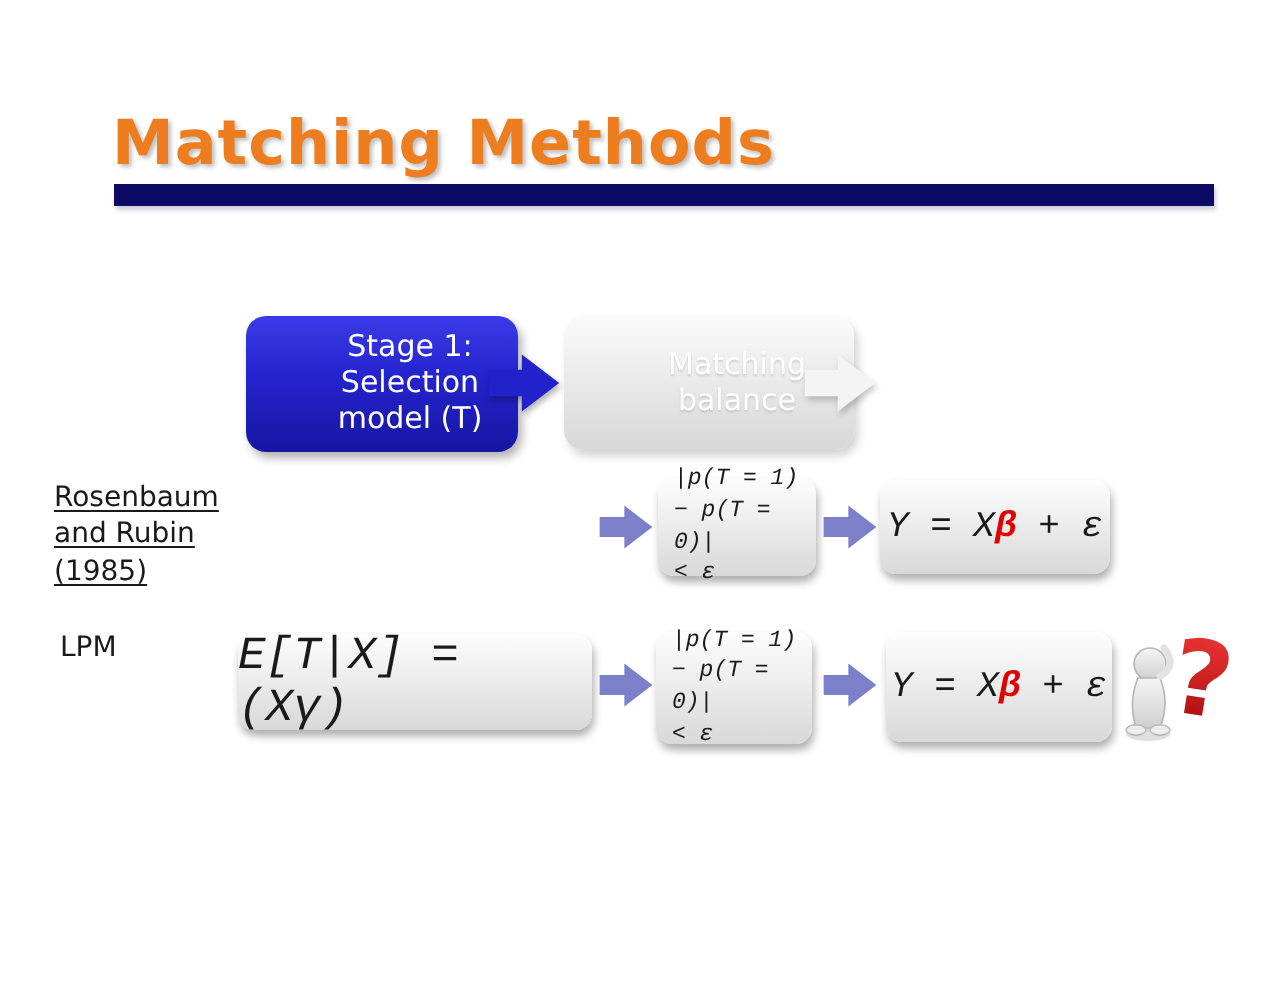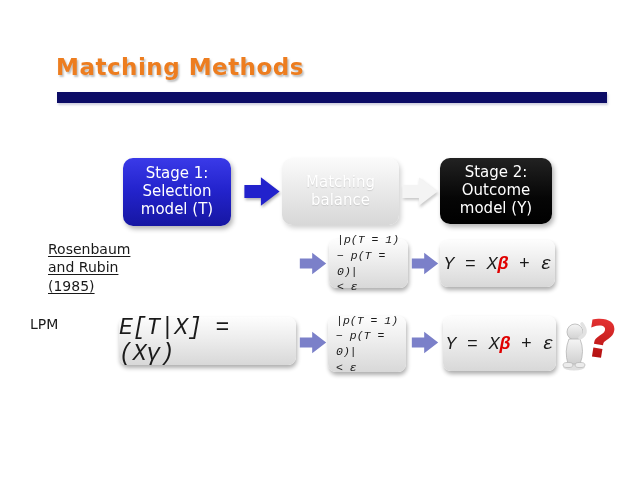--- a/index.html
+++ b/index.html
@@ -9,21 +9,21 @@
     height: 493px;
     background: #ffffff;
     overflow: hidden;
     font-family: "DejaVu Sans", "Liberation Sans", sans-serif;
   }
   .abs { position: absolute; }
 
   
   .slide-title {
     left: 56px; top: 54px;
-    font-size: 23px;
+    font-size: 31px;
     font-weight: 600;
     letter-spacing: 0.5px;
     color: #ED7D1F;
     text-shadow: 1.5px 1.5px 2px rgba(170,170,170,0.75);
     white-space: nowrap;
   }
   .title-bar {
     left: 57px; top: 92px;
     width: 550px; height: 11px;
     background: #0C0C66;
@@ -32,20 +32,21 @@
 
   
   .stage-box {
     display: flex; align-items: center; justify-content: center;
     text-align: center;
     border-radius: 10px;
     font-size: 15px;
     line-height: 1.18;
     white-space: pre-line;
     box-shadow: 2px 3px 5px rgba(0,0,0,0.3);
+    padding-left: 28px;
   }
   .stage-blue {
     left: 123px; top: 158px; width: 108px; height: 68px;
     background: linear-gradient(180deg, #3A3AE8 0%, #2424CE 45%, #1616A2 100%);
     color: #ffffff;
   }
   .stage-gray {
     left: 282px; top: 158px; width: 117px; height: 67px;
     background: linear-gradient(180deg, #FBFBFB 0%, #E9E9E9 50%, #D7D7D7 100%);
     color: #ffffff;
@@ -62,21 +63,21 @@
   .big-arrow-1 { left: 243px; top: 175px; }
   .big-arrow-2 { left: 401px; top: 175px; }
 
   
   .row-label {
     color: #1a1a1a;
     font-size: 14px;
     line-height: 1.32;
     white-space: pre-line;
   }
-  .row-label.underlined { text-decoration: underline; text-underline-offset: 2px; margin-left: 21px; }
+  .row-label.underlined { text-decoration: underline; text-underline-offset: 2px; }
   .label-rr { left: 27px; top: 240px; width: 100px; }
   .label-lpm { left: 30px; top: 315px; }
 
   .formula-box {
     display: flex; align-items: center; justify-content: center;
     background: linear-gradient(180deg, #FDFDFD 0%, #EDEDED 45%, #D8D8D8 100%);
     border-radius: 8px;
     box-shadow: 1px 3px 4px rgba(0,0,0,0.32);
     color: #1a1a1a;
     font-family: Liberation Mono, monospace;
@@ -125,25 +126,20 @@
 
   <div class="abs stage-box stage-gray">
     <span>Matching
 balance</span>
   </div>
 
   <svg class="abs big-arrow big-arrow-2" viewBox="0 0 34 30" style="filter: drop-shadow(1px 2px 1.5px rgba(0,0,0,0.22));">
     <path d="M1 9 H16 V2 L33 15 L16 28 V21 H1 Z" fill="#F4F4F4"></path>
   </svg>
 
-  <div class="abs stage-box stage-black">
-    <span>Stage 2:
-Outcome
-model (Y)</span>
-  </div>
 
   <div class="abs row-label underlined label-rr">Rosenbaum
 and Rubin
 (1985)</div>
 
 
   <svg class="abs small-arrow sa-r1-1" viewBox="0 0 34 30">
     <path d="M1 9 H16 V2 L33 15 L16 28 V21 H1 Z" fill="#7B80C9"></path>
   </svg>
 

